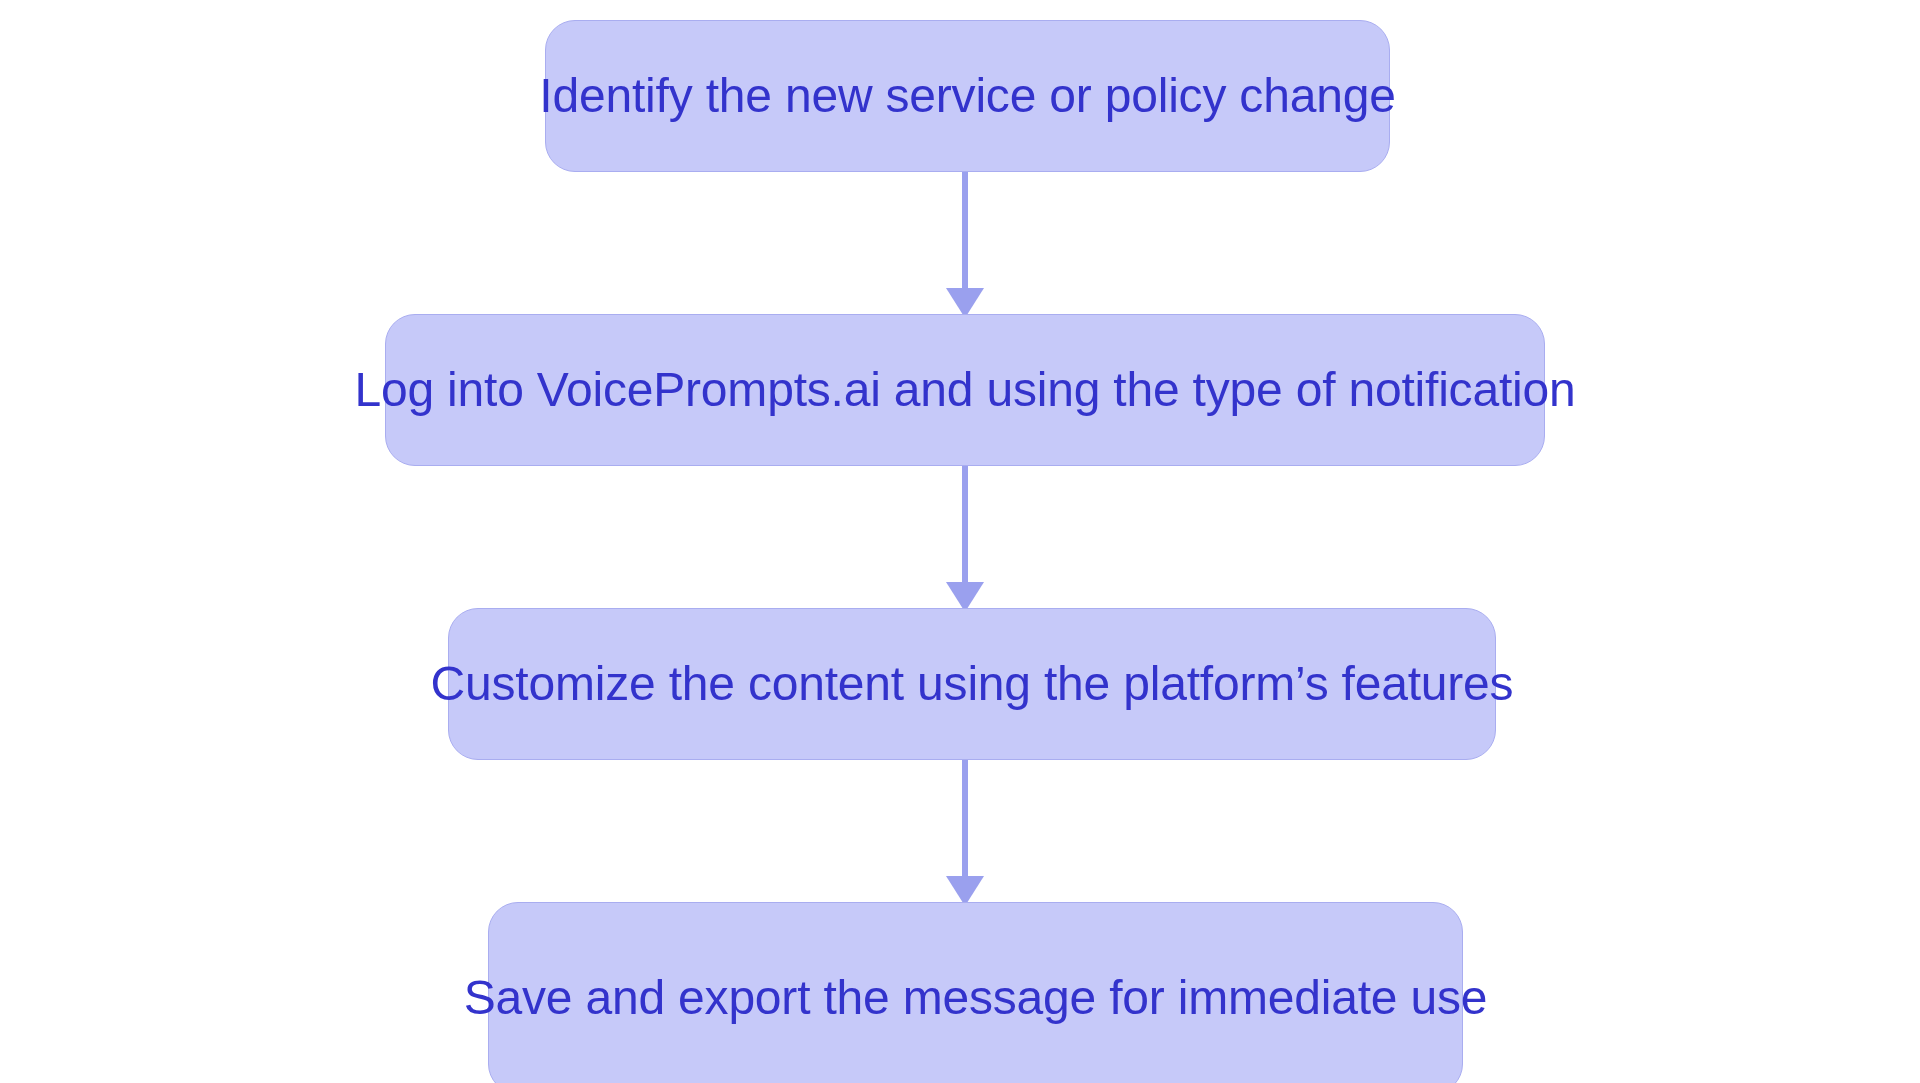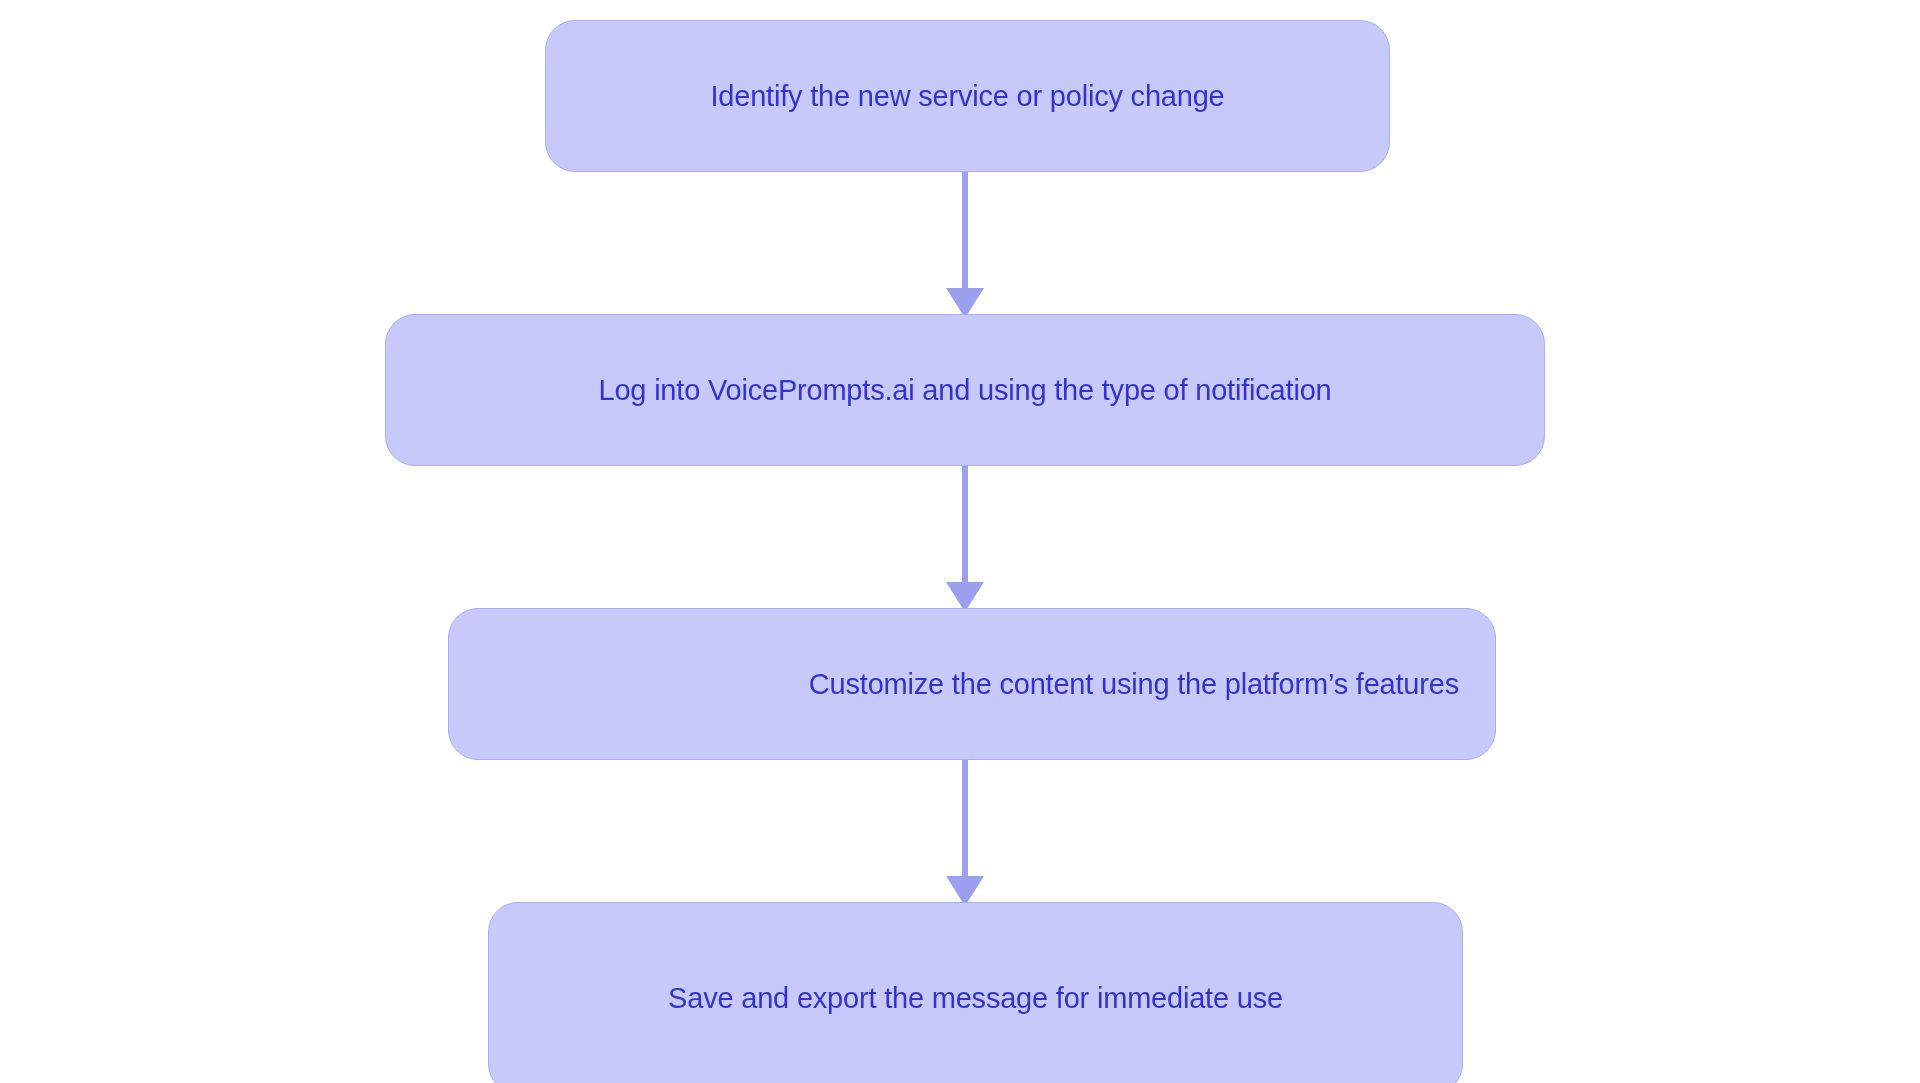--- a/index.html
+++ b/index.html
@@ -24,21 +24,21 @@
     position: absolute;
     box-sizing: border-box;
     background: #c6c9f9;
     border: 1.5px solid #a9adf0;
     border-radius: 30px;
     display: flex;
     align-items: center;
     justify-content: center;
     text-align: center;
     color: #3333cc;
-    font-size: 29px;
+    font-size: 48px;
     font-weight: 400;
     letter-spacing: -0.2px;
     line-height: 1.25;
     padding: 0 36px;
     -webkit-font-smoothing: antialiased;
   }
   .flow-node .node-label {
     display: block;
     white-space: nowrap;
   }
@@ -78,21 +78,21 @@
   </div>
 
   <div class="flow-node" id="node-step-1" style="left:545px; top:20px; width:845px; height:152px;">
     <span class="node-label">Identify the new service or policy change</span>
   </div>
 
   <div class="flow-node" id="node-step-2" style="left:385px; top:314px; width:1160px; height:152px;">
     <span class="node-label">Log into VoicePrompts.ai and using the type of notification</span>
   </div>
 
-  <div class="flow-node" id="node-step-3" style="left:448px; top:608px; width:1048px; height:152px;justify-content:flex-end;">
+  <div class="flow-node" id="node-step-3" style="left:448px; top:608px; width:1048px; height:152px;">
     <span class="node-label">Customize the content using the platform’s features</span>
   </div>
 
   <div class="flow-node" id="node-step-4" style="left:474px; top:902px; width:975px; height:192px;margin-left:14px;">
     <span class="node-label">Save and export the message for immediate use</span>
   </div>
 
 </div>
 
 </body></html>

